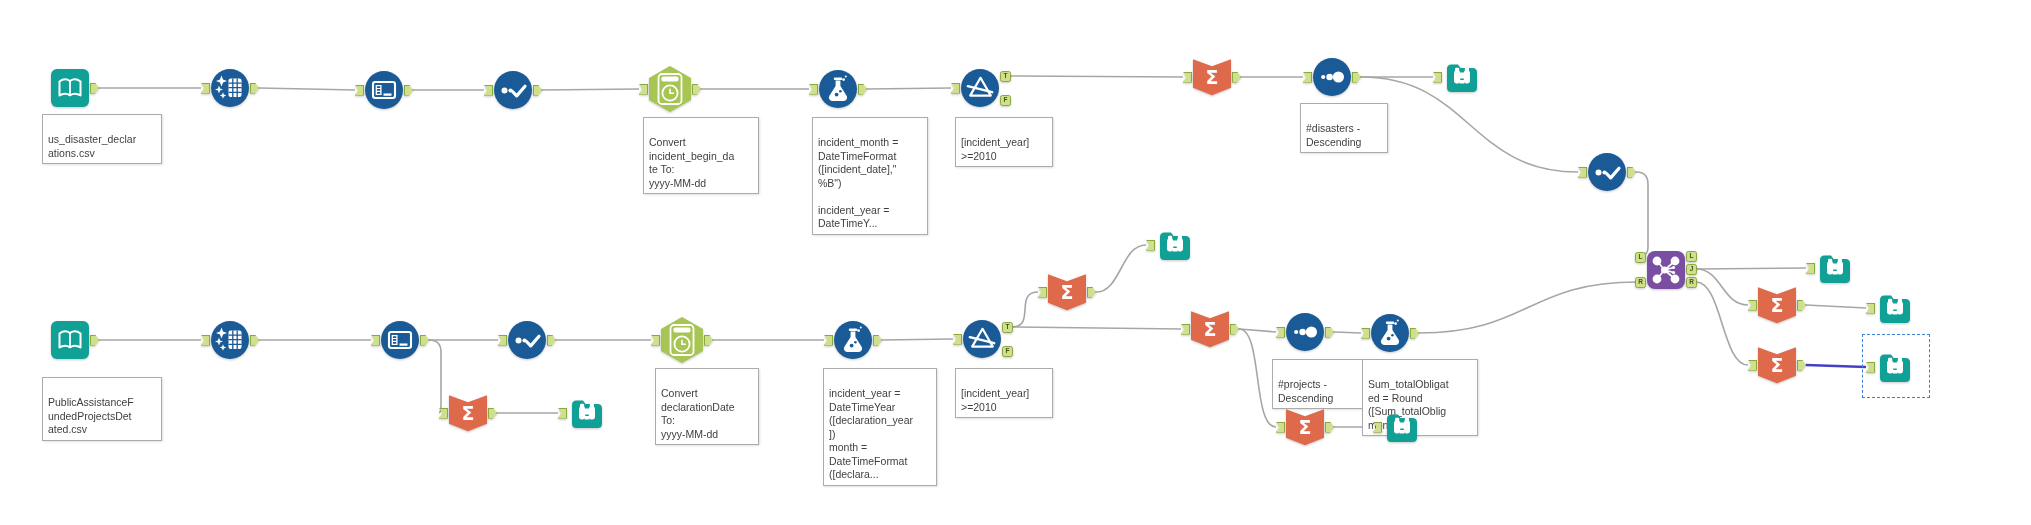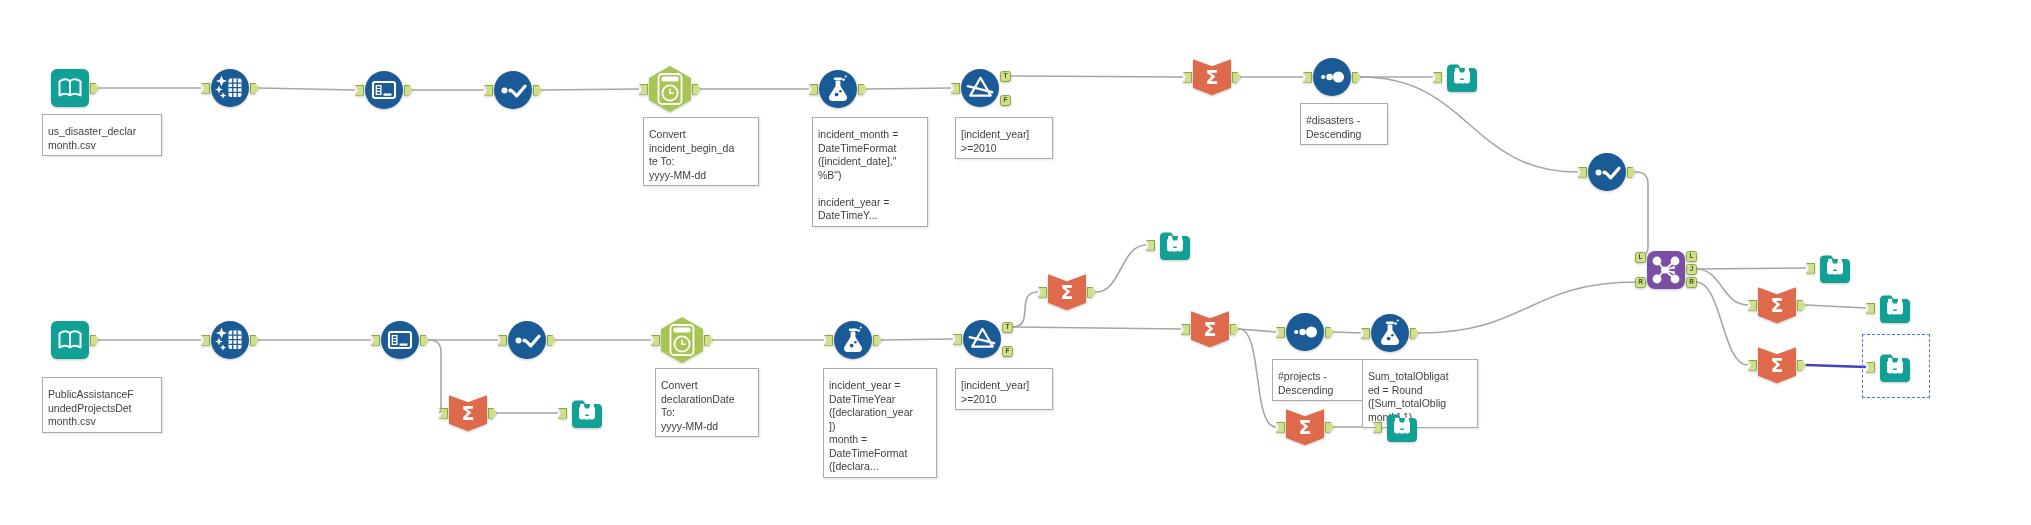--- a/index.html
+++ b/index.html
@@ -20,21 +20,21 @@
   .glyph{position:absolute;inset:0;width:100%;height:100%;}
   .anchor{position:absolute;background:var(--anchor);border:1px solid var(--anchor-b);
           box-sizing:border-box;z-index:4;}
   .anchor.in{width:9px;height:11px;clip-path:polygon(0 0,100% 0,100% 100%,0 100%,36% 50%);border:none;
              background:var(--anchor);box-shadow:inset 0 0 0 1px var(--anchor-b);}
   .anchor.out{width:9px;height:11px;clip-path:polygon(0 0,55% 0,100% 50%,55% 100%,0 100%);border:none;
              background:var(--anchor);box-shadow:inset 0 0 0 1px var(--anchor-b);}
   .anchor.lbl{width:11px;height:11px;border-radius:2.5px;font-size:6.5px;font-weight:bold;
               color:#44511c;display:flex;align-items:center;justify-content:center;line-height:1;}
   .annotation{position:absolute;z-index:2;background:#fff;border:1px solid var(--ann-b);
-              color:var(--ann-t);font-size:10.5px;line-height:13.5px;padding:10px 5px 3px;
+              color:var(--ann-t);font-size:10.5px;line-height:13.5px;padding:18px 5px 3px;
               white-space:pre-line;box-shadow:1px 1px 2px rgba(0,0,0,.12);}
   #selbox{position:absolute;z-index:5;border:1.5px dashed var(--sel-b);background:transparent;pointer-events:none;}
 </style>
 </head>
 <body>
 
 <div id="canvas" style="--canvas-bg: #ffffff; --blue: #1a5a96; --teal: #11a096; --lime: #a7c553; --orange: #df6a4b; --purple: #7a4fa3; --anchor: #cfe08c; --anchor-b: #8aa83d; --wire: #a6a6a6; --wire-sel: #4540c8; --sel-b: #3d7edb; --ann-b: #ababab; --ann-t: #3f3f3f;">
   <svg id="wires" width="2031" height="525">
       <path d="M99 88 L201 88"></path>
       <path d="M259 88 L355 90"></path>
@@ -426,39 +426,39 @@
           <rect x="12" y="9.8" width="4.2" height="4" rx="1.2" fill="#fff"></rect>
           <rect x="21.8" y="9.8" width="4.2" height="4" rx="1.2" fill="#fff"></rect>
           <rect x="16.6" y="14.5" width="4.8" height="6" fill="#fff"></rect>
           <rect x="16.6" y="22" width="4.8" height="3.5" fill="#fff"></rect>
         </svg>
         <div class="anchor in" style="left:-10px;top:13.5px"></div>
       </div>
     </div>
   <div id="notes">
       <div class="annotation" style="left: 42px; top: 114px; width: 108px;">us_disaster_declar
-month.csv</div>
+ations.csv</div>
       <div class="annotation" style="left: 643px; top: 117px; width: 104px;">Convert
 incident_begin_da
 te To:
 yyyy-MM-dd</div>
       <div class="annotation" style="left: 812px; top: 117px; width: 104px;">incident_month =
 DateTimeFormat
 ([incident_date],"
 %B")
 
 incident_year =
 DateTimeY...</div>
       <div class="annotation" style="left: 955px; top: 117px; width: 86px;">[incident_year]
 &gt;=2010</div>
       <div class="annotation" style="left: 1300px; top: 103px; width: 76px;">#disasters -
 Descending</div>
       <div class="annotation" style="left: 42px; top: 377px; width: 108px;">PublicAssistanceF
 undedProjectsDet
-month.csv</div>
+ated.csv</div>
       <div class="annotation" style="left: 655px; top: 368px; width: 92px;">Convert
 declarationDate
 To:
 yyyy-MM-dd</div>
       <div class="annotation" style="left: 823px; top: 368px; width: 102px;">incident_year =
 DateTimeYear
 ([declaration_year
 ])
 month =
 DateTimeFormat

